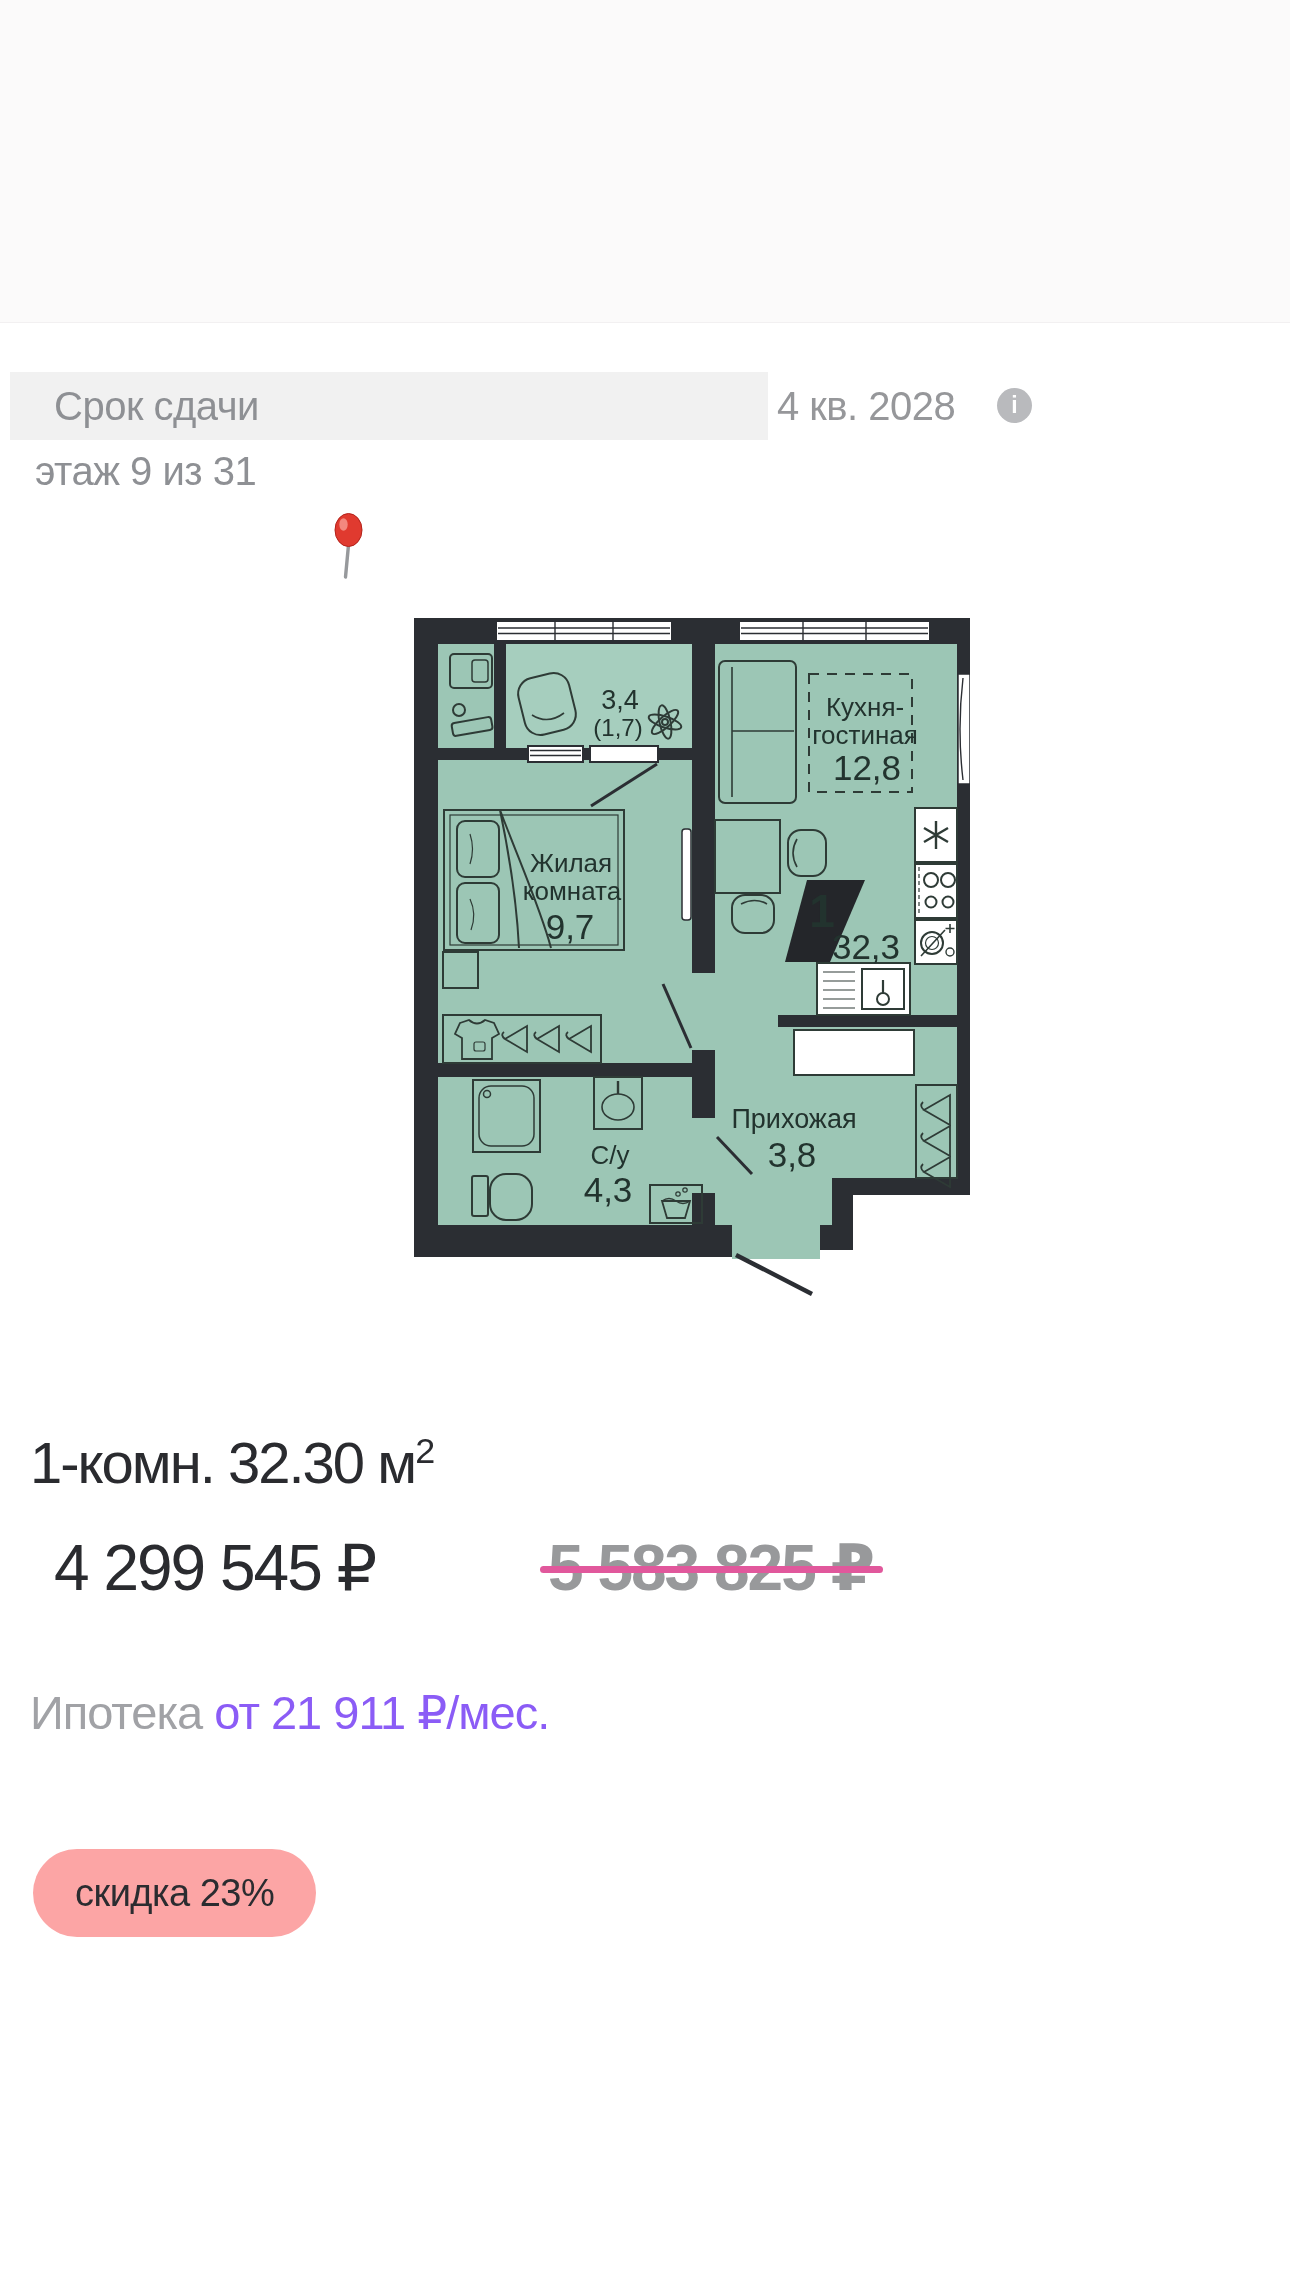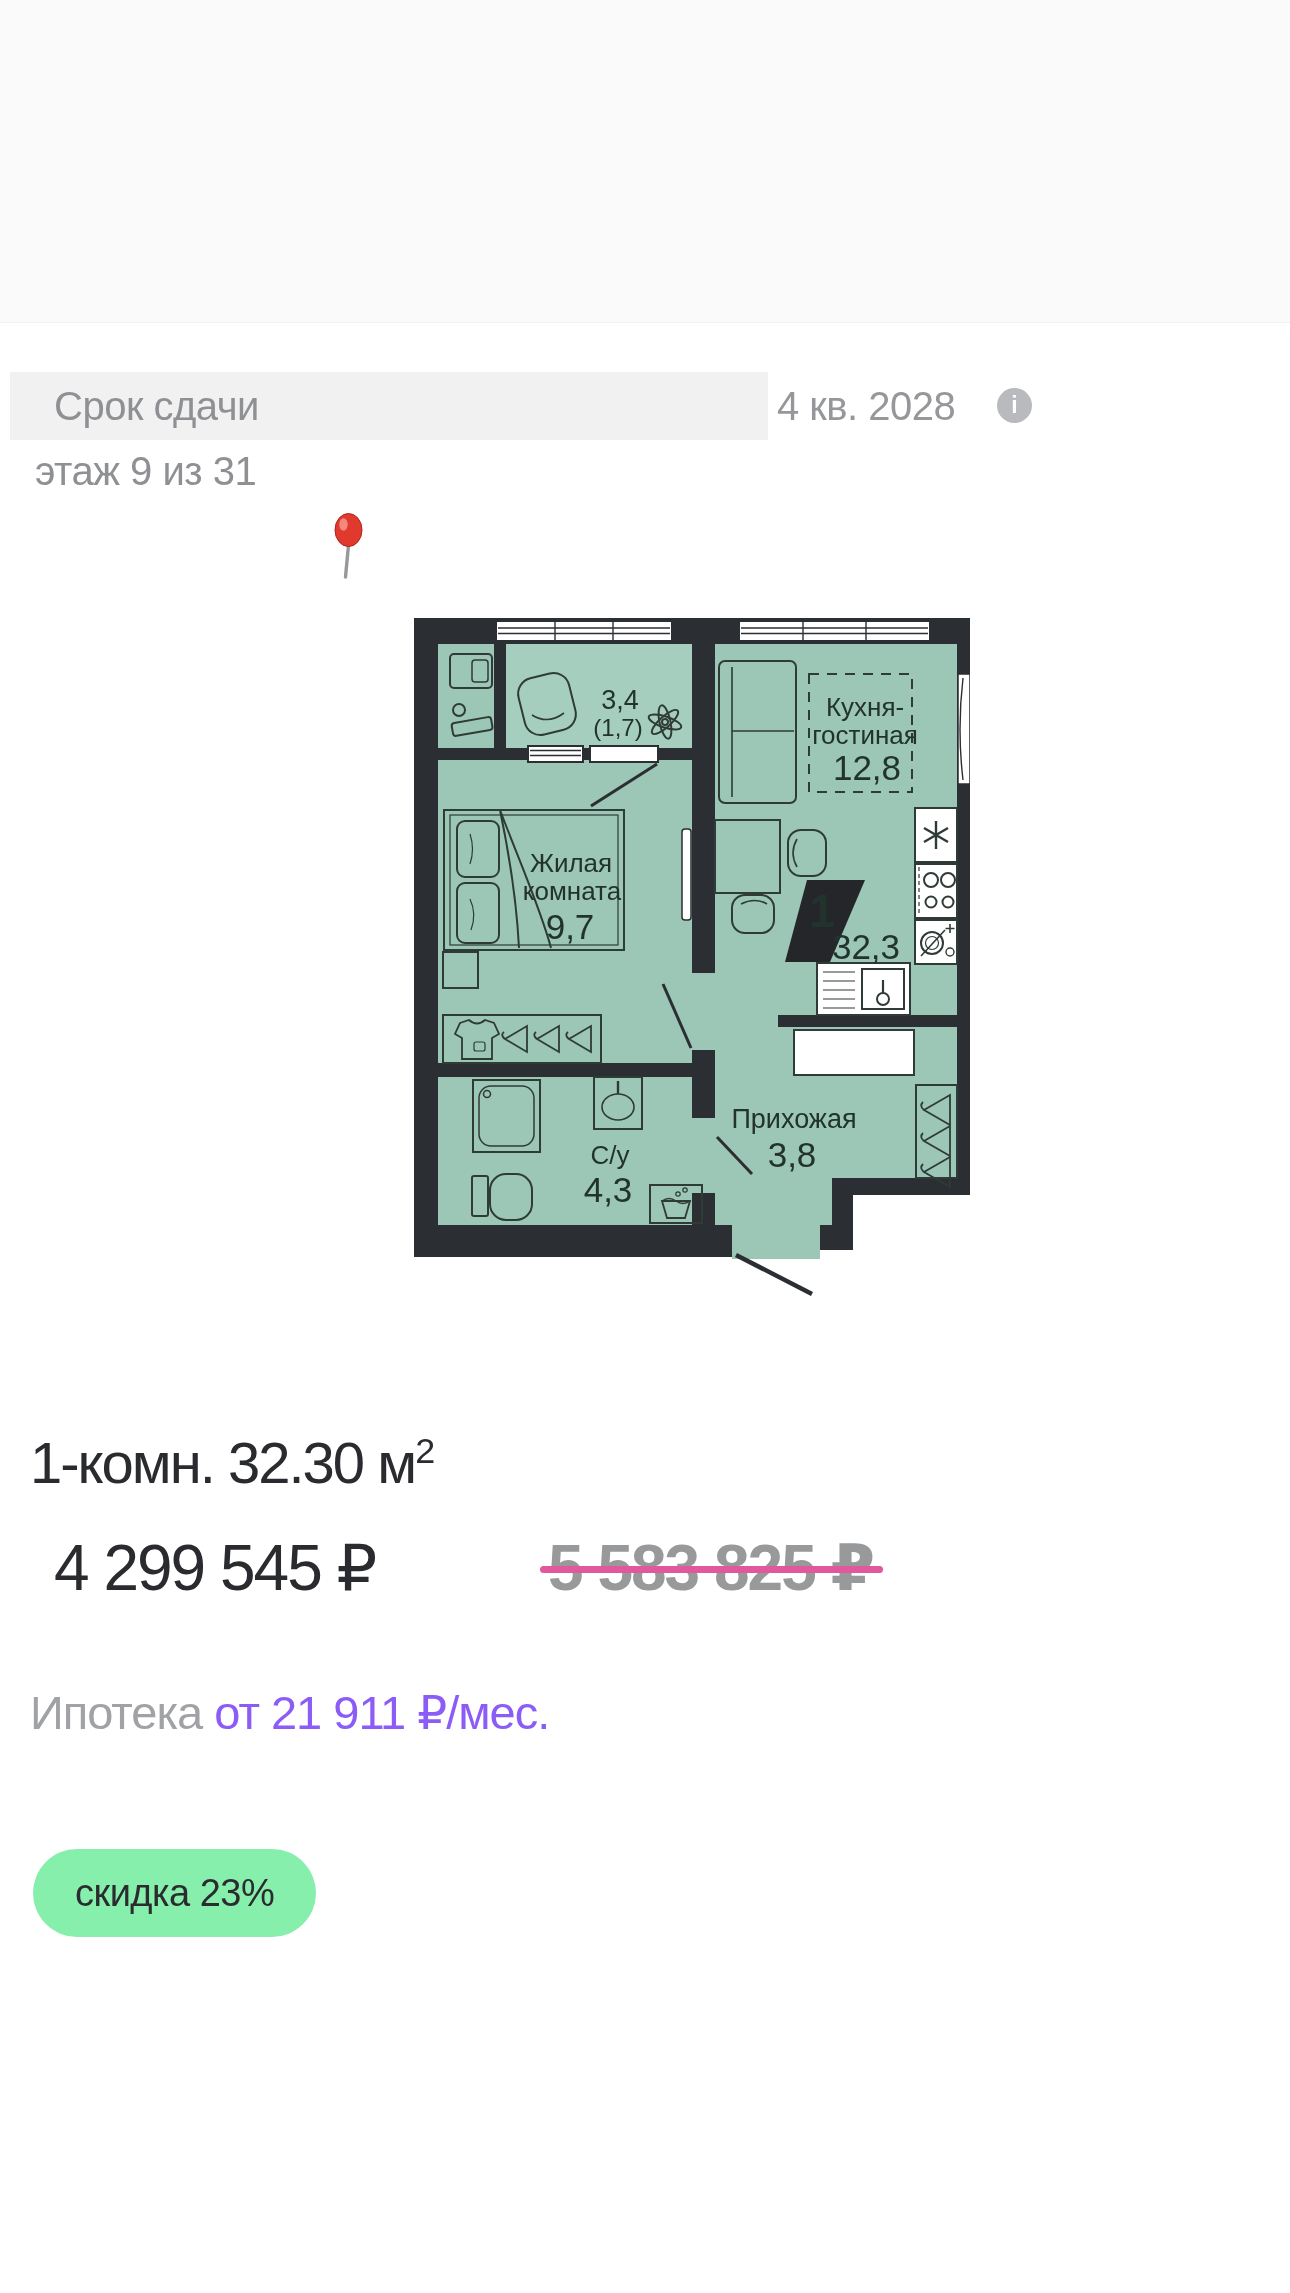--- a/index.html
+++ b/index.html
@@ -22,21 +22,21 @@
   .plan-txt{font-family:"Liberation Sans","DejaVu Sans",sans-serif;fill:#22332e;}
   
   .title-line{position:absolute;left:30px;top:1412px;font-size:58px;font-weight:500;color:#2a2b2f;letter-spacing:-2px;line-height:78px;}
   .title-line sup{font-size:62%;}
   .price-line{position:absolute;left:30px;top:1530px;font-size:64px;font-weight:500;color:#2a2b2f;letter-spacing:-2px;line-height:76px;white-space:nowrap;margin-left:24px;}
   .old-price{position:absolute;left:548px;top:1530px;font-size:64px;font-weight:700;color:#98999b;letter-spacing:-2px;line-height:76px;white-space:nowrap;}
   .old-price::after{content:"";position:absolute;left:-8px;right:-10px;top:47%;height:7px;border-radius:4px;background:#e1589c;}
   .mortgage-line{position:absolute;left:30px;top:1684px;font-size:47px;font-weight:500;letter-spacing:-1px;line-height:58px;white-space:nowrap;}
   .mortgage-label{color:#a1a2a6;}
   .mortgage-value{color:#8b5cf6;}
-  .discount-pill{position:absolute;left:33px;top:1849px;height:88px;border-radius:44px;background:#86efac;
+  .discount-pill{position:absolute;left:33px;top:1849px;height:88px;border-radius:44px;background:#fca5a5;
                  display:flex;align-items:center;padding:0 42px;font-size:38px;color:#2b2c30;letter-spacing:-0.5px;}
 </style>
 </head>
 <body>
 
 <div id="screen">
 
   <div class="top-strip"></div>
 
   <div class="deadline-bar"></div>

